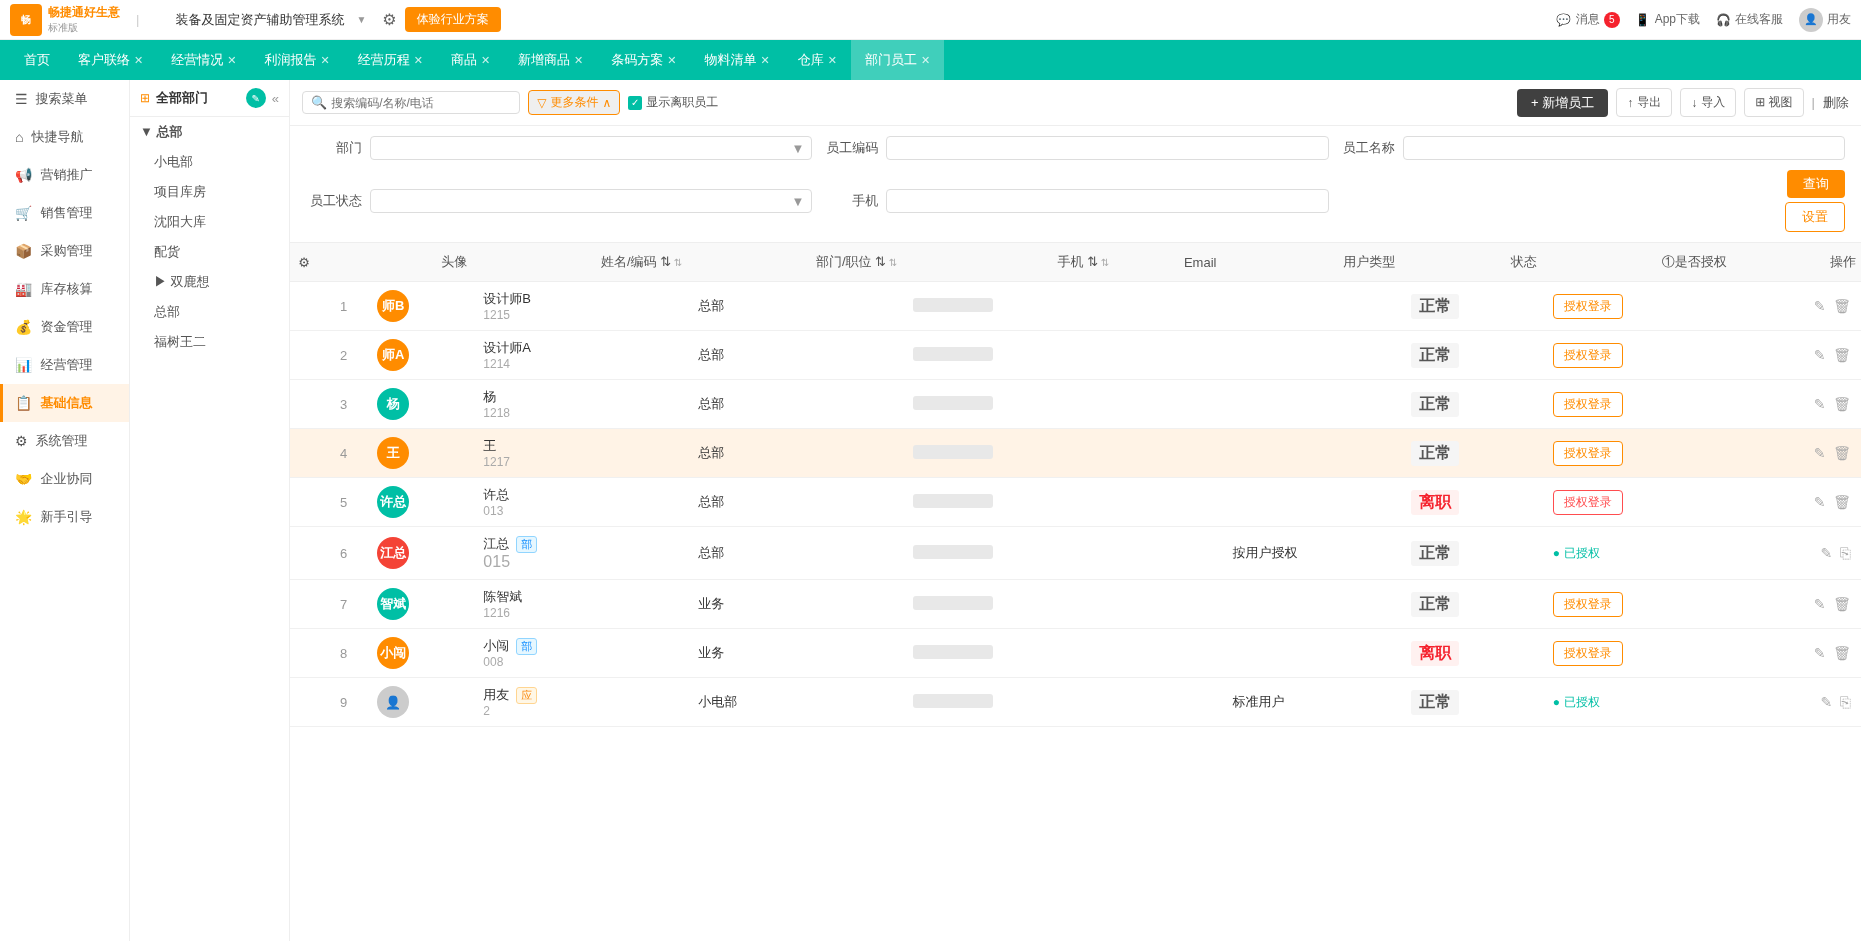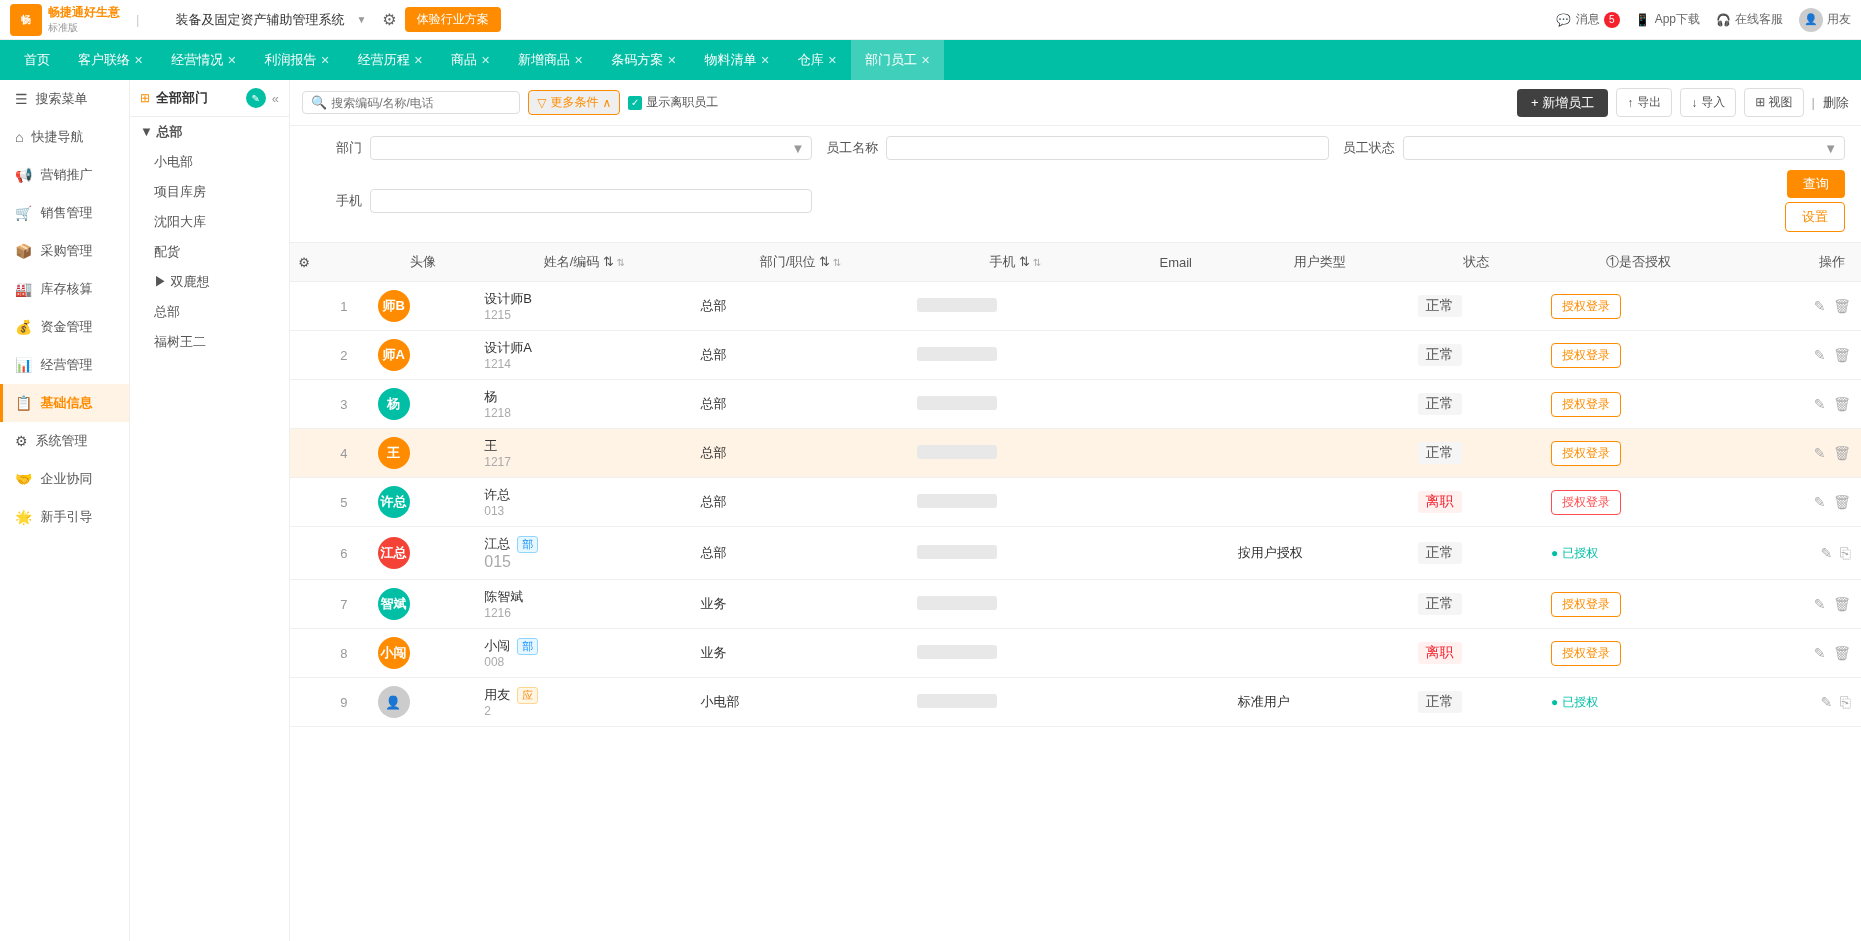--- a/index.html
+++ b/index.html
@@ -59,29 +59,29 @@
     .select-wrap select { width: 100%; border: 1px solid #ddd; border-radius: 4px; padding: 4px 24px 4px 8px; font-size: 12px; outline: none; background: white; appearance: none; cursor: pointer; }
     .select-arrow { position: absolute; right: 8px; pointer-events: none; color: #999; }
     .filter-actions { display: flex; flex-direction: column; gap: 4px; grid-column: 3; align-items: flex-end; justify-content: center; }
     .query-btn { background: #ff8c00; color: white; border: none; border-radius: 4px; padding: 5px 16px; cursor: pointer; font-size: 13px; }
     .reset-btn { background: white; color: #ff8c00; border: 1px solid #ff8c00; border-radius: 4px; padding: 5px 16px; cursor: pointer; font-size: 13px; }
 
     
     .table-wrap { flex: 1; overflow-y: auto; background: white; }
     table { width: 100%; border-collapse: collapse; font-size: 13px; }
     thead tr { background: #f9f9f9; border-bottom: 1px solid #eee; }
-    th { padding: 10px 8px; color: #555; font-weight: normal; text-align: center; white-space: nowrap; border-bottom: 1px solid #eee; }
+    th { padding: 10px 8px; color: #555; font-weight: normal; text-align: right; white-space: nowrap; border-bottom: 1px solid #eee; }
     td { padding: 8px 8px; border-bottom: 1px solid #f0f0f0; vertical-align: middle; }
     tr.highlighted { background: #fff3e6 !important; }
     .avatar { width: 32px; height: 32px; border-radius: 50%; display: flex; align-items: center; justify-content: center; color: white; font-size: 13px; font-weight: bold; }
     .avatar.orange { background: #ff8c00; }
     .avatar.teal { background: #00bfa5; }
     .avatar.red { background: #f44336; }
     .avatar.gray { background: #ccc; }
-    .status-badge { display: inline-block; padding: 2px 8px; border-radius: 3px; font-size: 14px; }
+    .status-badge { display: inline-block; padding: 2px 8px; border-radius: 3px; font-size: 16px; font-weight: bold; }
     .status-normal { background: #f5f5f5; color: #555; }
     .status-resigned { background: #fff1f0; color: #f5222d; }
     .auth-btn { border: 1px solid #ff8c00; color: #ff8c00; background: white; border-radius: 4px; padding: 3px 10px; cursor: pointer; font-size: 12px; white-space: nowrap; }
     .auth-btn.resigned { border-color: #ff4d4f; color: #ff4d4f; }
     .authorized { color: #00bfa5; font-size: 12px; display: flex; align-items: center; gap: 4px; }
     .authorized::before { content: '●'; color: #00bfa5; }
     .op-btn { color: #aaa; cursor: pointer; background: none; border: none; font-size: 14px; margin: 0 2px; }
     .dept-tag { display: inline-block; background: #e6f7ff; color: #1890ff; border: 1px solid #91d5ff; border-radius: 3px; padding: 0 4px; font-size: 11px; margin-left: 3px; }
     .dept-tag.applied { background: #fff7e6; color: #fa8c16; border-color: #ffd591; }
     .col-settings { width: 28px; text-align: center; cursor: pointer; }
@@ -266,20 +266,24 @@
       <div class="filter-row">
         <span class="filter-label">部门</span>
         <div class="select-wrap">
           <select>
             <option></option>
           </select>
           <span class="select-arrow">▼</span>
         </div>
       </div>
       <div class="filter-row">
+        <span class="filter-label">员工编码</span>
+        <input class="filter-input" type="text" style="">
+      </div>
+      <div class="filter-row">
         <span class="filter-label">员工名称</span>
         <input class="filter-input" type="text" style="">
       </div>
       <div class="filter-row">
         <span class="filter-label">员工状态</span>
         <div class="select-wrap">
           <select>
             <option></option>
           </select>
           <span class="select-arrow">▼</span>
@@ -302,21 +306,21 @@
             <th class="col-settings">⚙</th>
             <th></th>
             <th>头像</th>
             <th class="sortable">姓名/编码 ⇅</th>
             <th class="sortable">部门/职位 ⇅</th>
             <th class="sortable">手机 ⇅</th>
             <th>Email</th>
             <th>用户类型</th>
             <th>状态</th>
             <th>①是否授权</th>
-            <th style="text-align:right;padding-right:16px;">操作</th>
+            <th style="text-align:right;padding-right:5px;">操作</th>
           </tr>
         </thead>
         <tbody id="employee-tbody">
         <tr>
     <td></td>
     <td class="num-col">1</td>
     <td>
       <div class="avatar orange">师B</div>
     </td>
     <td>

